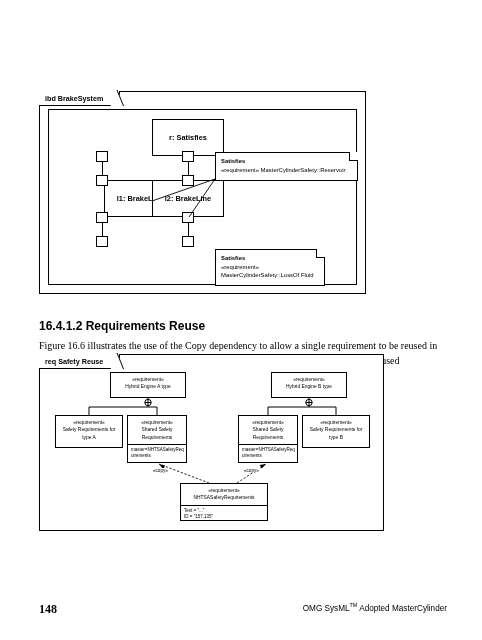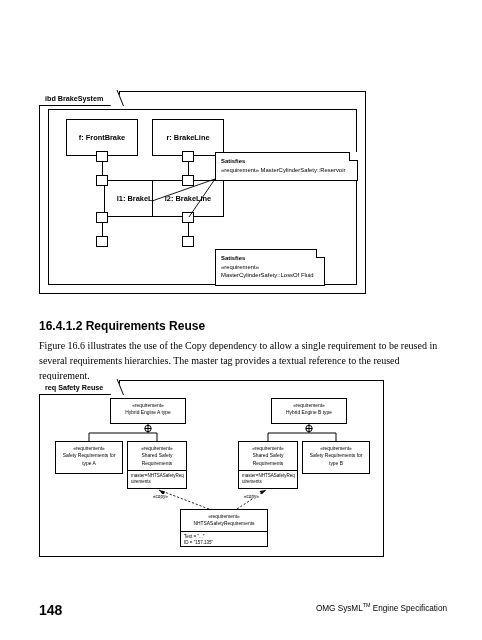--- a/index.html
+++ b/index.html
@@ -196,39 +196,39 @@
     font-family: "Liberation Serif", serif;
     font-size: 10px;
     line-height: 1.52;
     text-align: left;
   }
 
   .footer-pageno {
     position: absolute;
     left: 39px;
     top: 602px;
-    font-family: Liberation Sans, sans-serif;
-    font-size: 14px;
+    font-family: Liberation Serif, serif;
+    font-size: 12px;
     font-weight: bold;
   }
   .footer-right {
     position: absolute;
     right: 35px;
     top: 602px;
     font-family: "Liberation Sans", sans-serif;
     font-size: 8.2px;
     white-space: nowrap;
   }
   .footer-right sup { font-size: 5.4px; vertical-align: super; }
 
   
   .fig166 {
     position: absolute;
     left: 39px;
-    top: 380px;
+    top: 354px;
     width: 345px;
     height: 177px;
   }
   .fig166 .frame-outline { border: 1.3px solid #000; }
 
   .reqbox {
     position: absolute;
     background: #fff;
     border: 1.1px solid #000;
     box-sizing: border-box;
@@ -288,25 +288,22 @@
 
     <svg class="leaders" viewBox="0 0 327 203">
 
       <line x1="176" y1="88" x2="113" y2="110" stroke="#000" stroke-width="0.9"></line>
 
       <line x1="176" y1="88" x2="150" y2="126" stroke="#000" stroke-width="0.9"></line>
 
       <line x1="176" y1="172" x2="185" y2="172" stroke="#000" stroke-width="0.9"></line>
     </svg>
 
-    <div class="part p-front">
-      <span>f: FrontBrake</span>
-    </div>
     <div class="part p-rear">
-      <span>r: BrakeLine</span>
+      <span>r: Satisfies</span>
     </div>
     <div class="part p-l1">
       <span>l1: BrakeLine</span>
     </div>
     <div class="part p-l2">
       <span>l2: BrakeLine</span>
     </div>
 
     <div class="conn cn-left-up"></div>
     <div class="conn cn-right-up"></div>
@@ -424,16 +421,16 @@
       </div>
     </div>
 
     <div class="copy-label cl-left">«copy»</div>
     <div class="copy-label cl-right">«copy»</div>
   </div>
 
 
   <div class="footer-pageno">148</div>
   <div class="footer-right">
-    <span>OMG SysML</span><sup>TM</sup><span> Engine Specification</span>
+    <span>OMG SysML</span><sup>TM</sup><span> Adopted MasterCylinder</span>
   </div>
 
 </div>
 
 </body></html>

